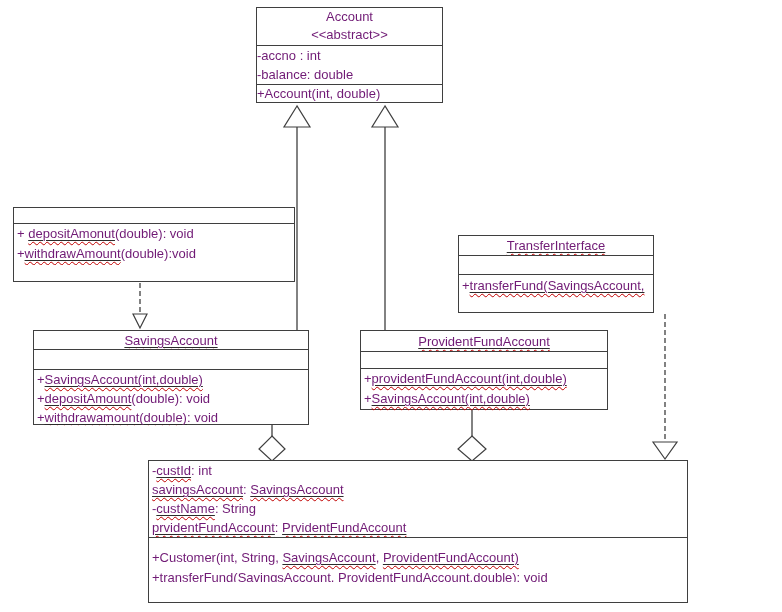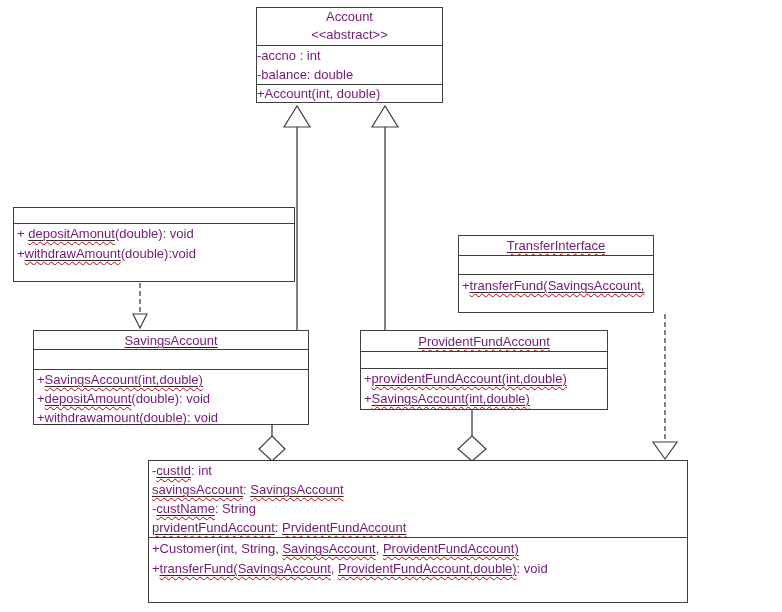--- a/index.html
+++ b/index.html
@@ -53,21 +53,21 @@
 
   #box-provident{left:360px;top:330px;width:248px;height:80px;}
   #box-provident .sec-title{height:20px;} #box-provident .sec-attrs{height:17px;} #box-provident .sec-methods{height:43px;}
   #box-provident .sec-title .tline{line-height:19px;}
   #box-provident .sec-methods .tline{line-height:20px;}
 
   #box-customer {left:148px;top:460px;width:540px;height:143px;}
   #box-customer .sec-title{height:22px;} #box-customer .sec-attrs{height:76px;} #box-customer .sec-methods{height:45px;}
   #box-customer .sec-title .tline{line-height:21px;}
   #box-customer .sec-methods .tline{line-height:20px;}
-  #box-customer .sec-methods{padding-top:1px;}
+  #box-customer .sec-methods{padding-top:10px;}
 
   
   .u{
     text-decoration-line:underline;
     text-decoration-style:solid;
     text-decoration-color:#2b2b2b;
     text-decoration-thickness:1px;
     text-underline-offset:2px;
   }
   .w{

